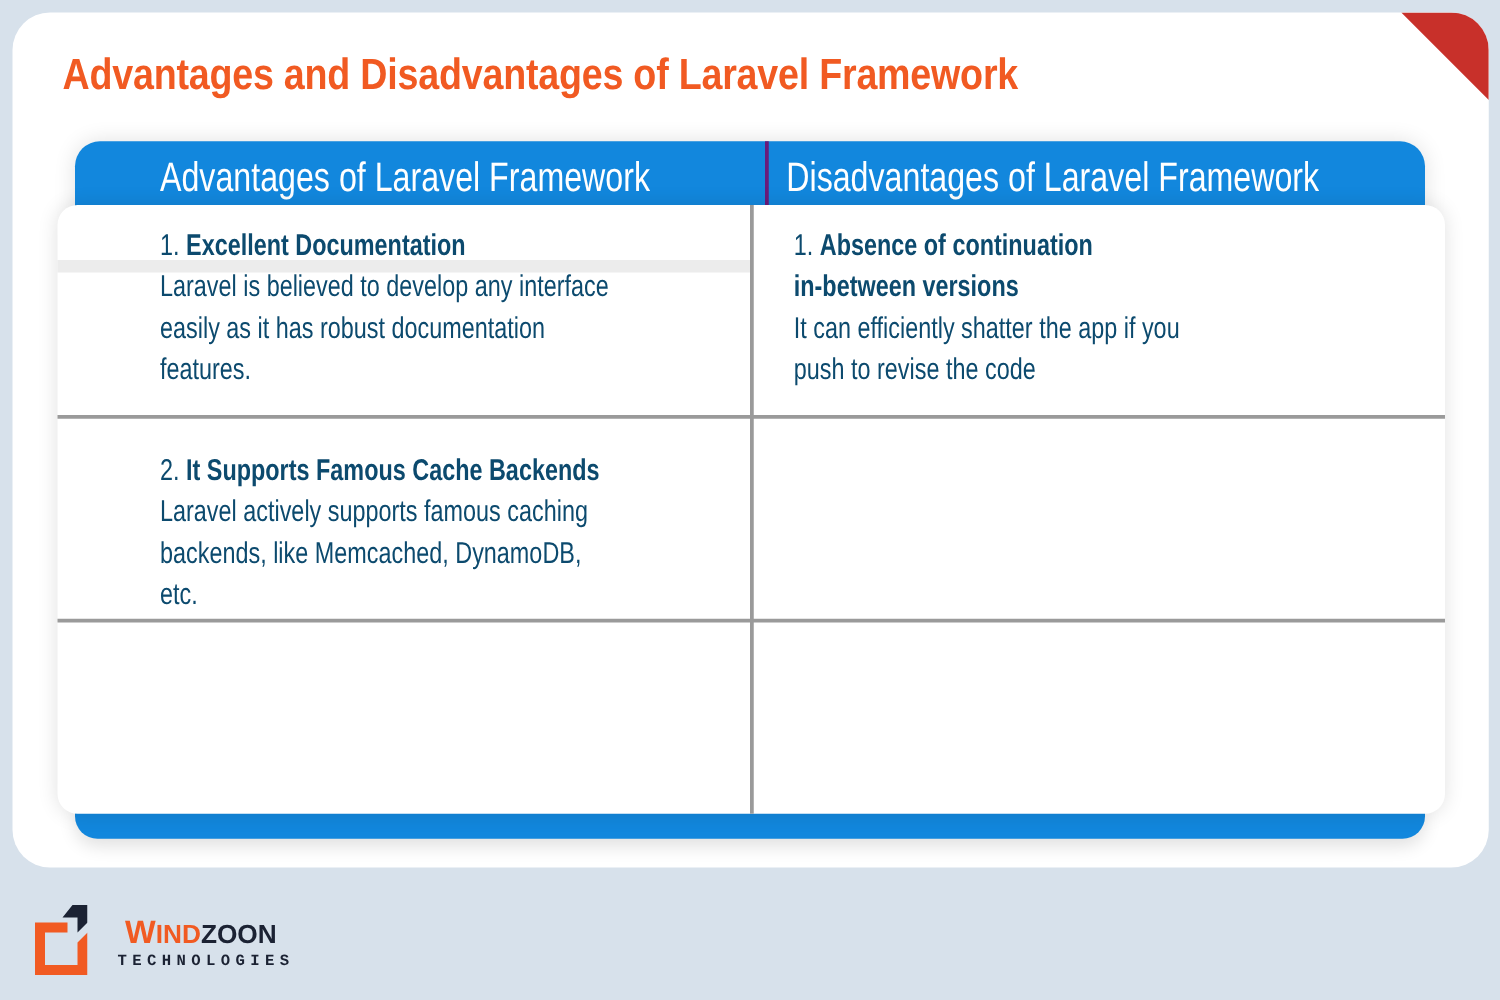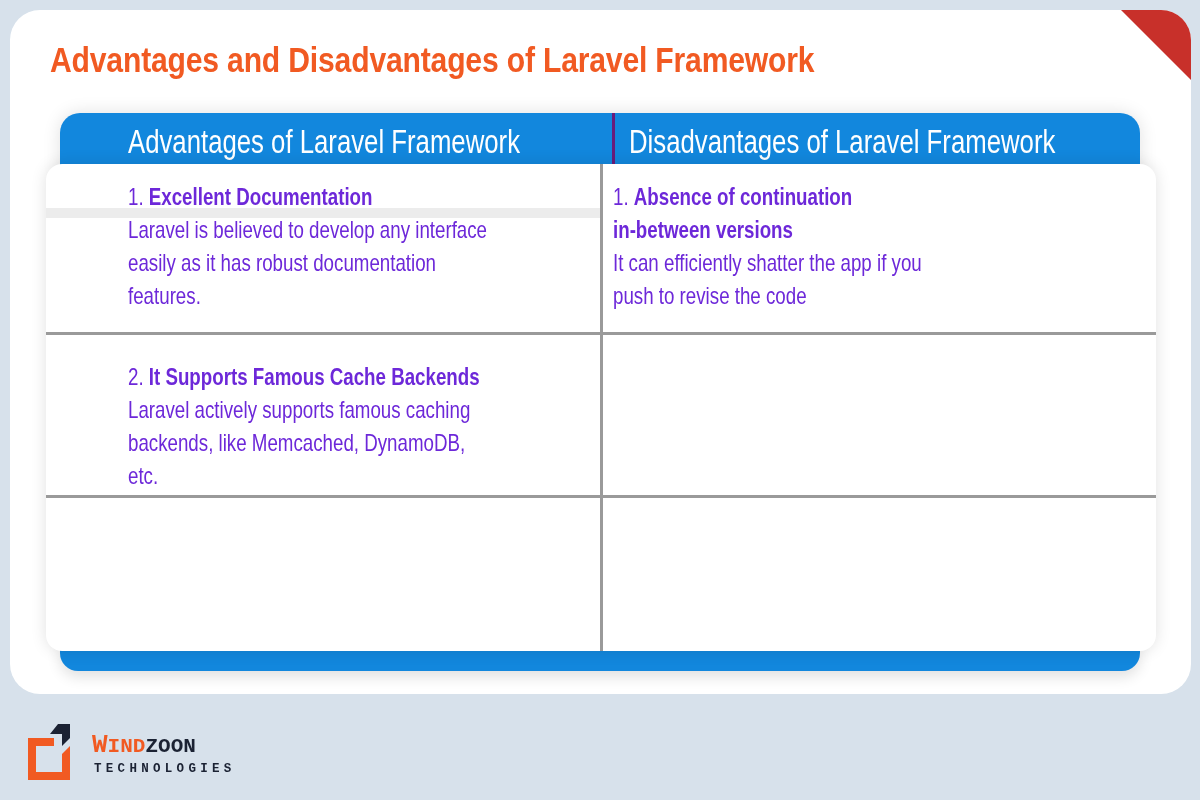--- a/index.html
+++ b/index.html
@@ -102,21 +102,21 @@
     position: absolute;
     left: 0;
     width: 1110px; height: 3px;
     background: #9a9a9a;
   }
   .cell {
     position: absolute;
     width: 460px;
     font-size: 24px;
     line-height: 33px;
-    color: #6d28d9;
+    color: #0c4a6e;
   }
   .cell .inner {
     transform-origin: left top;
     transform: scaleX(0.78);
     width: 600px;
   }
   .cell .num { font-weight: 400; }
   .cell .head { font-weight: 700; }
   .cell .desc-line { display: block; white-space: nowrap; }
   .cell .head-line { display: block; white-space: nowrap; }
@@ -124,22 +124,22 @@
     position: absolute;
     left: 28px; top: 724px;
     width: 240px; height: 60px;
   }
   .logo-mark {
     position: absolute; left: 0; top: 0;
     width: 42px; height: 56px;
   }
   .logo-word {
     position: absolute;
-    left: 64px; top: 8px;
-    font-family: Liberation Mono, monospace;
+    left: 72px; top: 8px;
+    font-family: Liberation Sans, sans-serif;
     font-weight: 700;
     white-space: nowrap;
     line-height: 1;
   }
   .logo-word .w-big { font-size: 26px; color: #f15a22; }
   .logo-word .w-small { font-size: 21px; color: #f15a22; }
   .logo-word .z { font-size: 21px; color: #1b2233; }
   .logo-sub {
     position: absolute;
     left: 66px; top: 38px;
@@ -190,21 +190,21 @@
       <div class="cell" style="left:82px; top:180px;margin-top:16px;">
         <div class="inner">
           <span class="head-line"><span class="num">2.</span> <span class="head">It Supports Famous Cache Backends</span></span>
           <span class="desc-line">Laravel actively supports famous caching</span>
           <span class="desc-line">backends, like Memcached, DynamoDB,</span>
           <span class="desc-line">etc.</span>
         </div>
       </div>
 
 
-      <div class="cell" style="left:567px; top:16px;">
+      <div class="cell" style="left:589px; top:16px;">
         <div class="inner">
           <span class="head-line"><span class="num">1.</span> <span class="head">Absence of continuation</span></span>
           <span class="head-line head">in-between versions</span>
           <span class="desc-line">It can efficiently shatter the app if you</span>
           <span class="desc-line">push to revise the code</span>
         </div>
       </div>
 
 
     </div>

